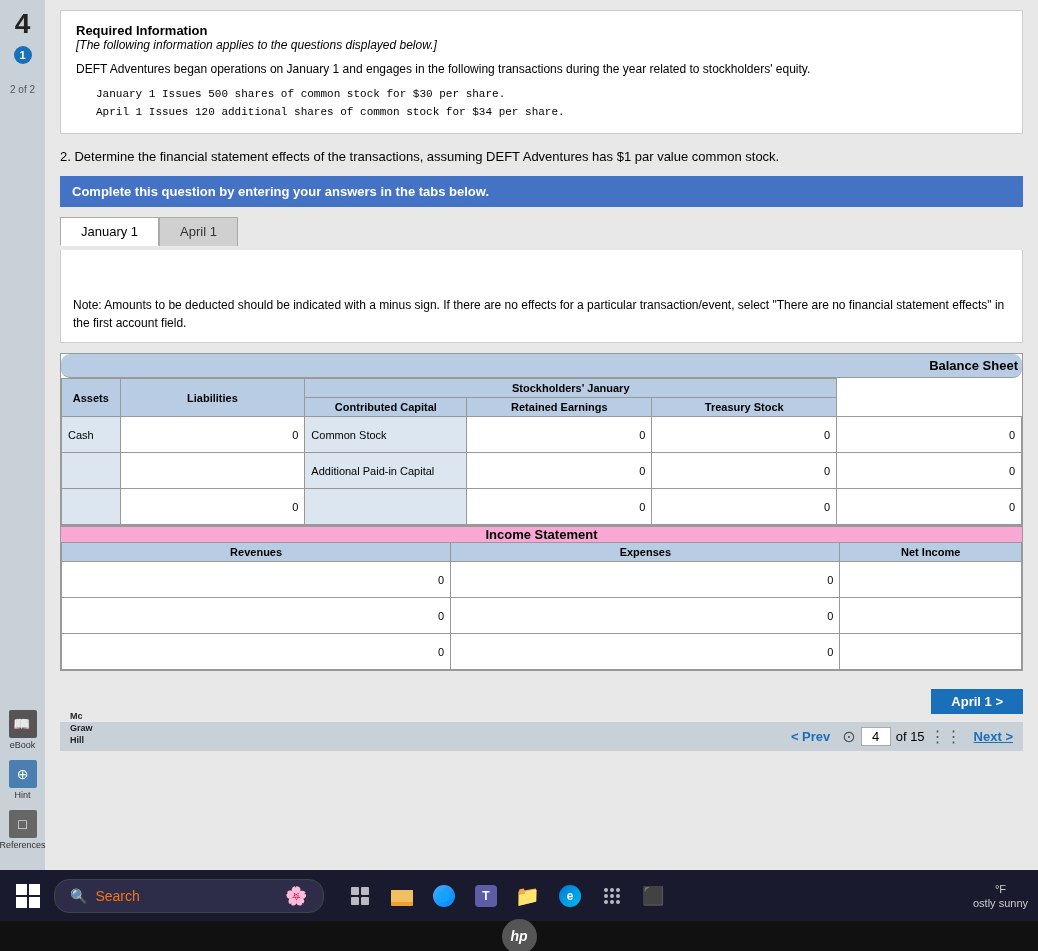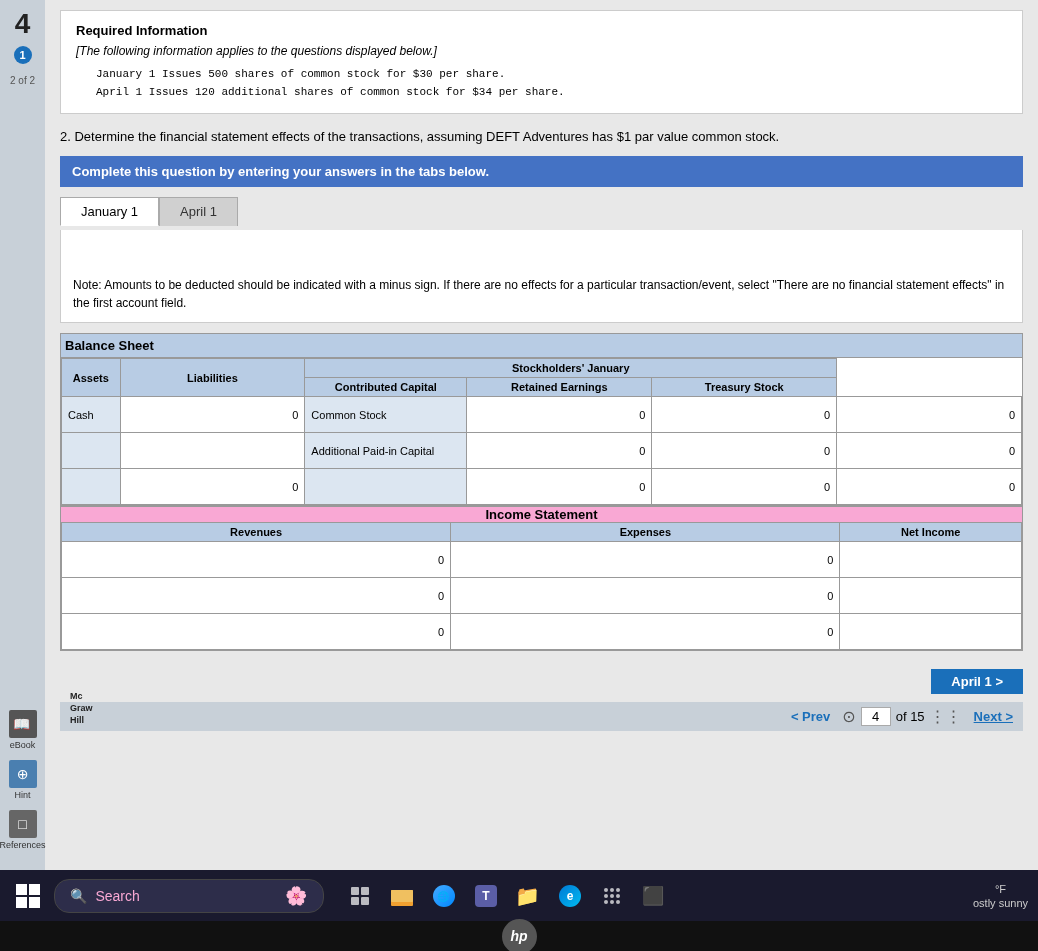--- a/index.html
+++ b/index.html
@@ -51,21 +51,21 @@
       align-items: center;
       justify-content: center;
       color: white;
       font-size: 11px;
       font-weight: bold;
     }
 
     .sidebar-2of2 {
       font-size: 10px;
       color: #555;
-      margin-top: 3px;
+      margin-top: 12px;
     }
 
     .sidebar-icon {
       width: 28px;
       height: 28px;
       background: #555;
       display: flex;
       align-items: center;
       justify-content: center;
       color: white;
@@ -95,21 +95,21 @@
     .info-box {
       background: white;
       border: 1px solid #ccc;
       padding: 12px 15px;
       margin-bottom: 15px;
     }
 
     .info-box-title {
       font-weight: bold;
       font-size: 13px;
-      margin-bottom: 6px;
+      margin-bottom: 0;
     }
 
     .info-box-subtitle {
       font-style: italic;
       font-size: 12px;
       margin-bottom: 8px;
     }
 
     .info-box-body {
       font-size: 12px;
@@ -175,26 +175,27 @@
       margin-bottom: 10px;
     }
 
     
     .table-section {
       background: white;
       border: 1px solid #999;
     }
 
     .balance-sheet-header {
-      text-align: left;
+      text-align: right;
       font-weight: bold;
       font-size: 13px;
       padding: 4px;
       background: #b8cce4;
       border-bottom: 1px solid #999;
+      border-radius: 9px;
     }
 
     .table-grid {
       width: 100%;
       border-collapse: collapse;
     }
 
     .table-grid th, .table-grid td {
       border: 1px solid #999;
       padding: 3px 6px;
@@ -321,21 +322,21 @@
       width: 270px;
       cursor: pointer;
     }
 
     .search-icon {
       color: #aaa;
       font-size: 14px;
     }
 
     .search-text {
-      color: #f9a8d4;
+      color: #f97316;
       font-size: 14px;
     }
 
     .search-flower {
       margin-left: auto;
       font-size: 18px;
     }
 
     .taskbar-icons {
       display: flex;
@@ -439,20 +440,21 @@
         <div style="font-size:9px;color:#333;">References</div>
       </div>
     </div>
   </div>
 
   <div class="main-content">
 
     <div class="info-box">
       <div class="info-box-title">Required Information</div>
       <div class="info-box-subtitle">[The following information applies to the questions displayed below.]</div>
+      <div class="info-box-body">DEFT Adventures began operations on January 1 and engages in the following transactions during the year related to stockholders' equity.</div>
       <div class="info-box-mono">
         <div>January 1 Issues 500 shares of common stock for $30 per share.</div>
         <div>April 1 Issues 120 additional shares of common stock for $34 per share.</div>
       </div>
     </div>
 
     <div class="question-text">
       <span>2.</span>
       <span>Determine the financial statement effects of the transactions, assuming DEFT Adventures has $1 par value common stock.</span>
     </div>

